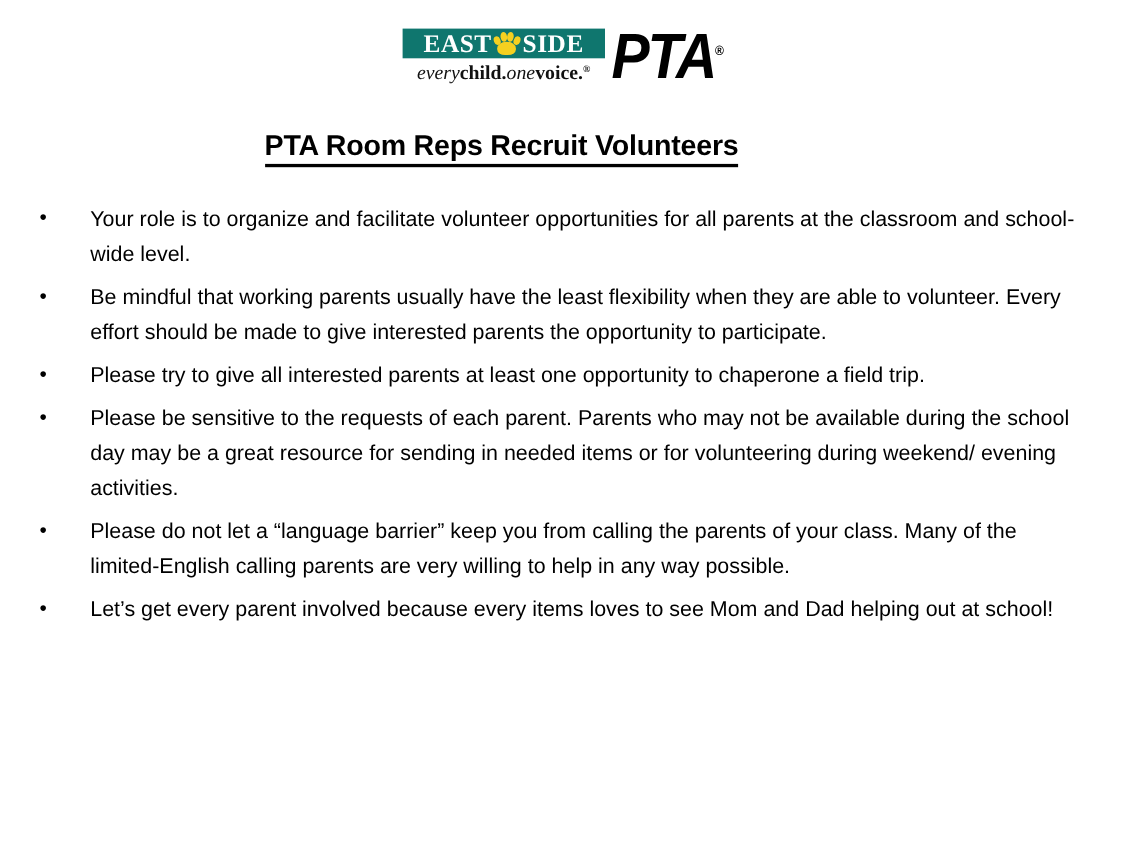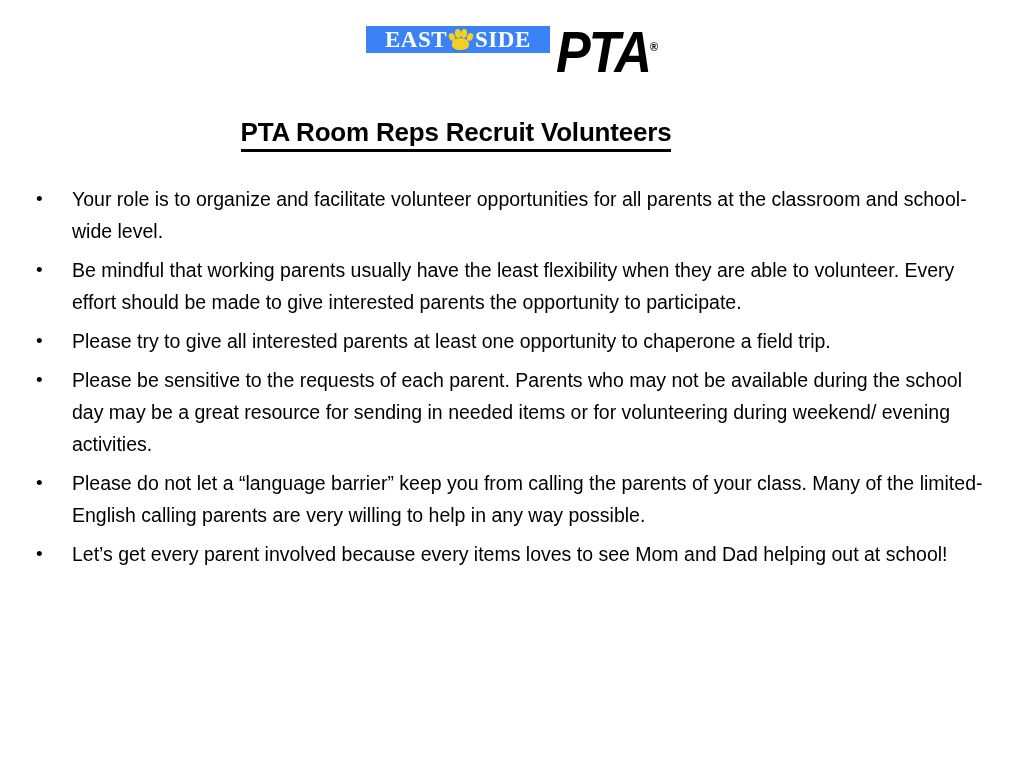--- a/index.html
+++ b/index.html
@@ -35,21 +35,21 @@
     display: flex;
     align-items: flex-start;
   }
   .logo-left {
     display: flex;
     flex-direction: column;
     align-items: stretch;
     width: 184px;
   }
   .logo-banner {
-    background: #3b82f6;
+    background: #0f766e;
     height: 27px;
     display: flex;
     align-items: center;
     justify-content: center;
     padding: 0 3px;
     box-sizing: border-box;
   }
   .banner-word {
     font-family: "Liberation Serif", serif;
     font-size: 23px;
@@ -150,20 +150,21 @@
     padding-left: 6px;
     box-sizing: border-box;
   }
   .bullet-text {
     flex: 1;
     font-size: 19.5px;
     line-height: 32px;
     color: #000000;
     text-align: left;
     padding-right: 6px;
+    margin-left: 10px;
   }
 </style>
 </head>
 <body>
 
 <div class="slide">
 
   <div class="logo-wrap">
     <div class="logo">
       <div class="logo-left">
@@ -171,20 +172,21 @@
           <span class="banner-word">EAST</span>
           <span class="paw">
             <span class="t1"></span>
               <span class="t2"></span>
               <span class="t3"></span>
               <span class="t4"></span>
             <span class="pad"></span>
           </span>
           <span class="banner-word">SIDE</span>
         </div>
+        <div class="logo-tagline"><span class="tag-i">every</span><span class="tag-b">child.</span><span class="tag-i">one</span><span class="tag-b">voice.</span><span class="tag-reg">®</span></div>
       </div>
       <div class="logo-pta"><span>PTA</span><span class="pta-reg">®</span></div>
     </div>
   </div>
 
   <div class="title">
     <span>PTA Room Reps Recruit Volunteers</span>
   </div>
 
   <div class="body">

